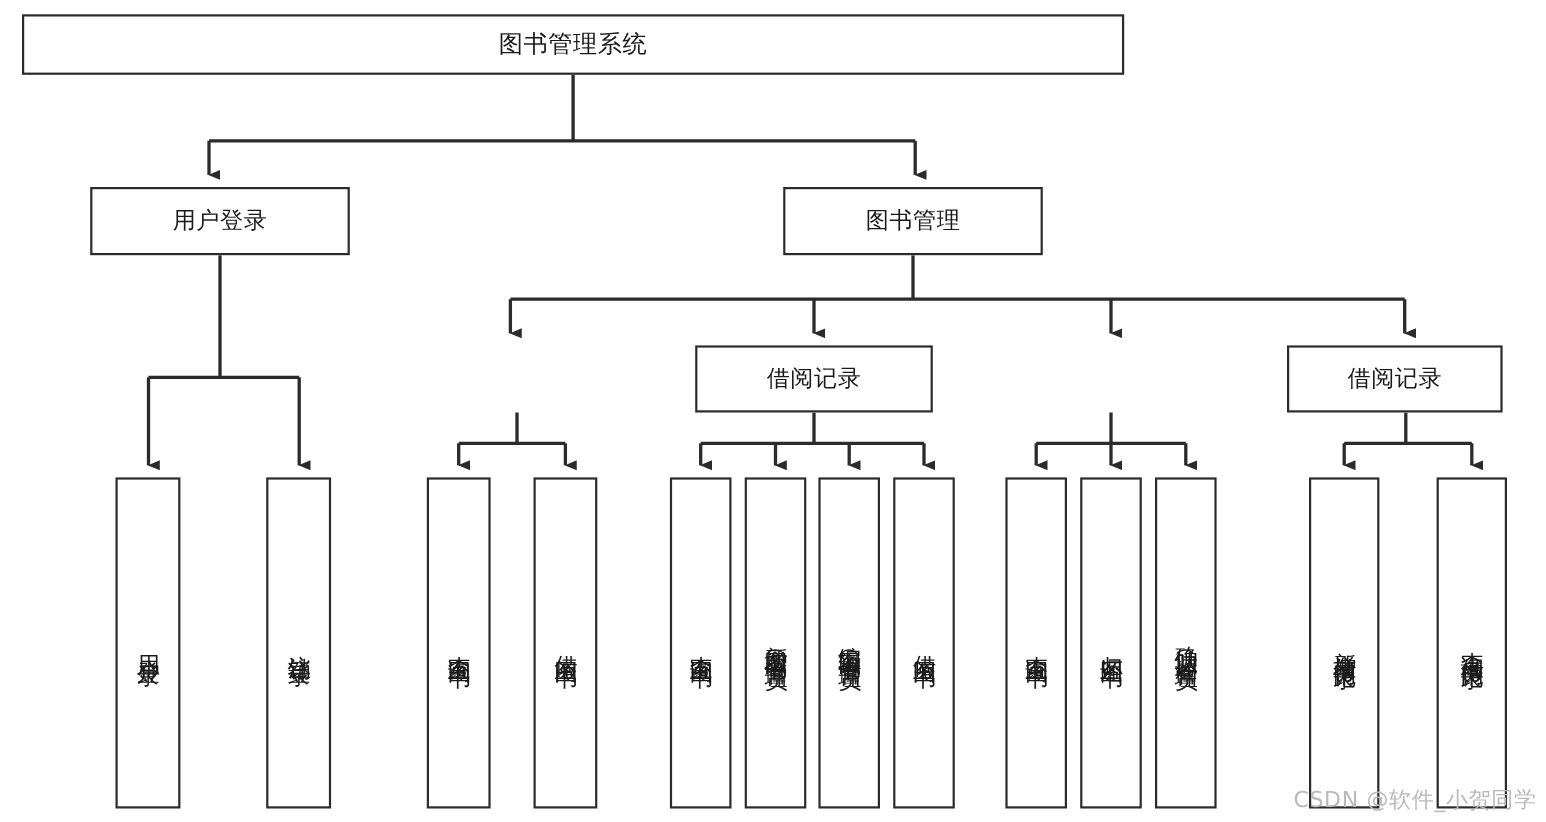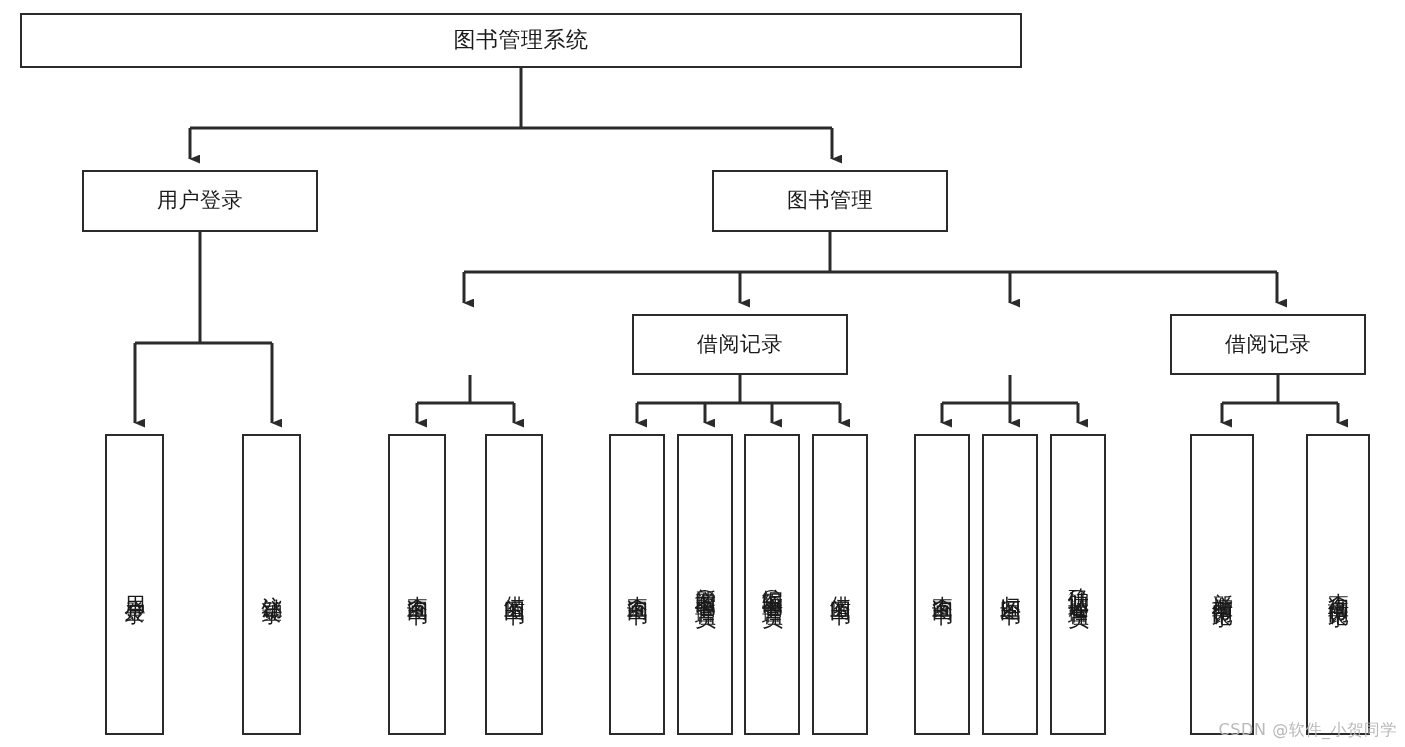--- a/index.html
+++ b/index.html
@@ -62,21 +62,21 @@
     font-size: 21px;
     line-height: 1.0;
     letter-spacing: 3px;
     white-space: nowrap;
     max-height: 100%;
   }
   .watermark {
     position: absolute;
     right: 8px;
     bottom: 6px;
-    font-size: 16px;
+    font-size: 20px;
     color: #b9b9b9;
     letter-spacing: 0.6px;
     z-index: 5;
     user-select: none;
     white-space: nowrap;
   }
 </style>
 </head>
 <body>
 

